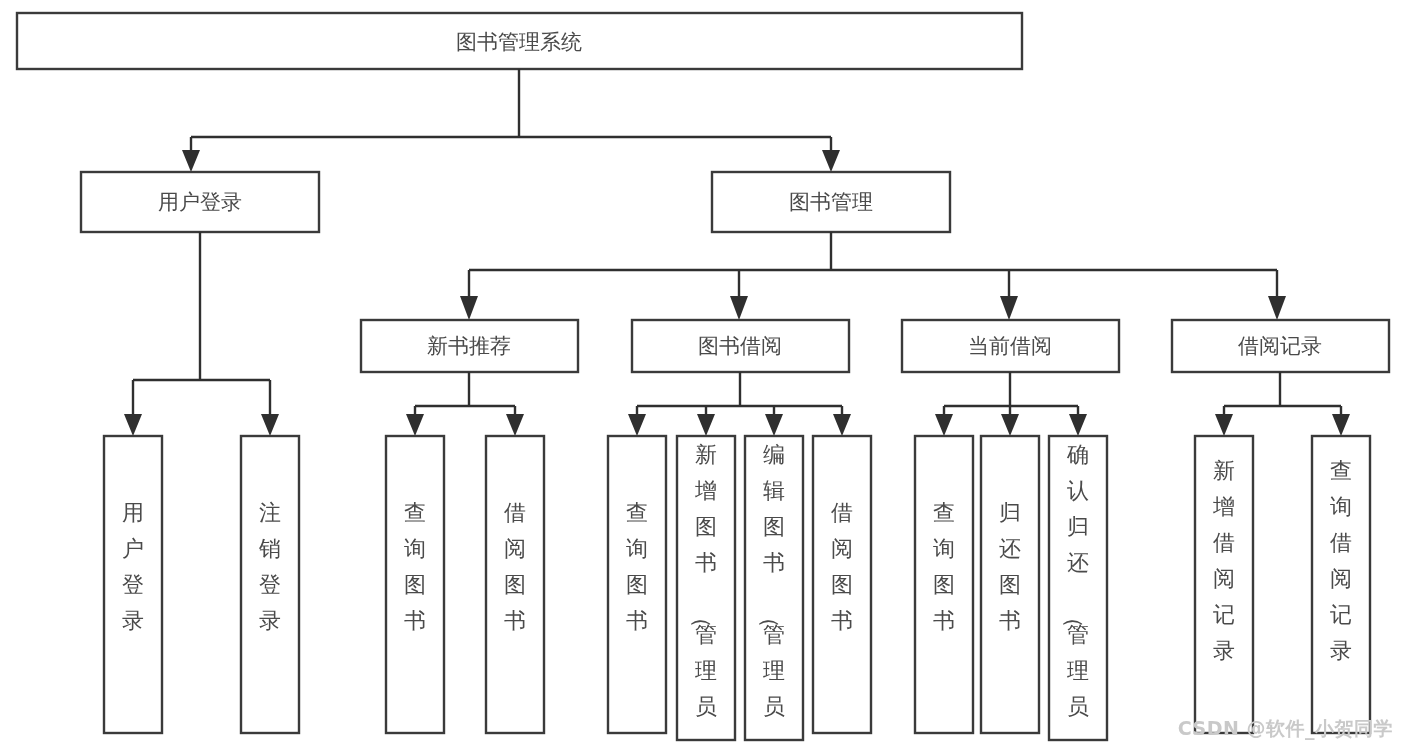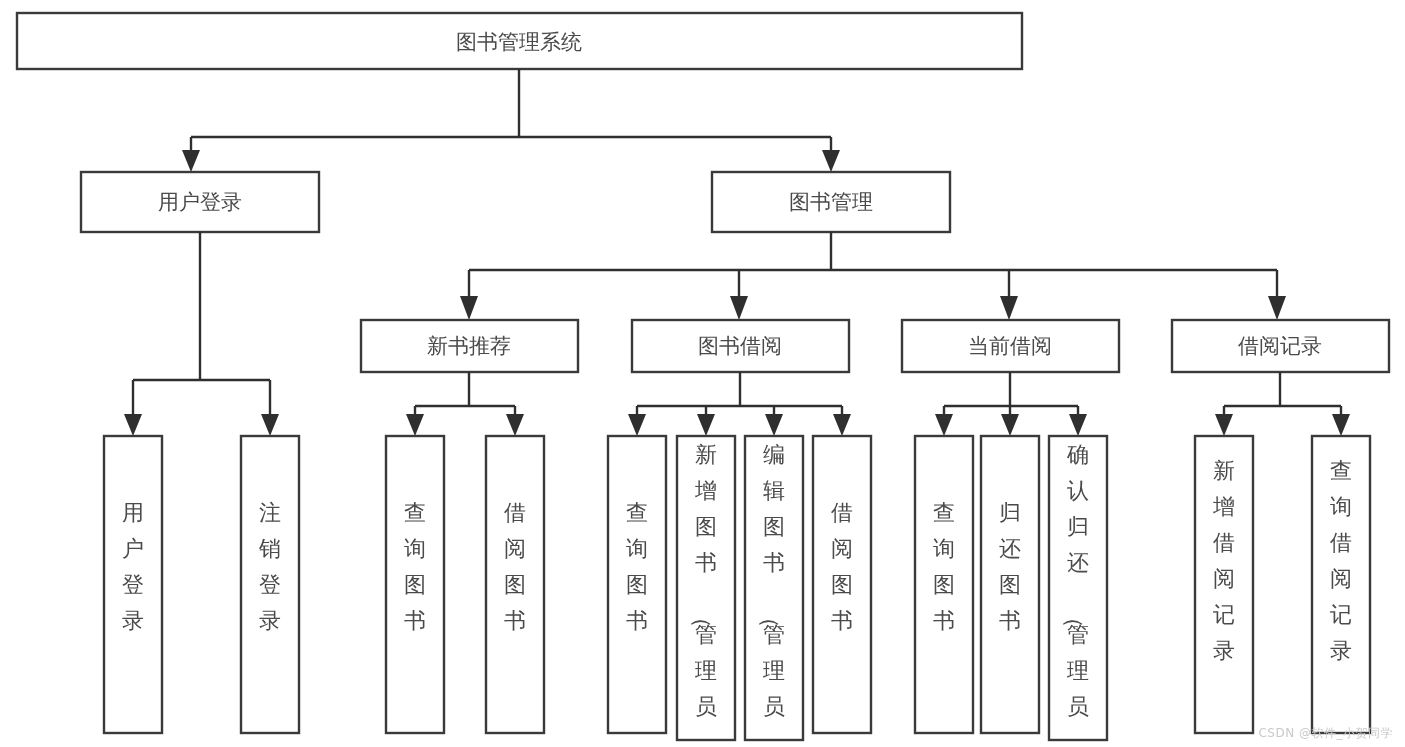--- a/index.html
+++ b/index.html
@@ -52,25 +52,26 @@
   }
   .arrow-head {
     fill: #2f2f2f;
     stroke: none;
   }
   .watermark {
     position: absolute;
     right: 12px;
     bottom: 5px;
     color: #c9c9c9;
-    font-size: 12px;
+    font-size: 19px;
     font-family: "DejaVu Sans", "Liberation Sans", sans-serif;
     letter-spacing: 0.5px;
     white-space: nowrap;
     user-select: none;
+    font-weight: bold;
   }
 </style>
 </head>
 <body>
 
 <div id="diagram-root">
 
   <svg id="flow-svg" viewBox="0 0 1405 747">
 
     <g>

